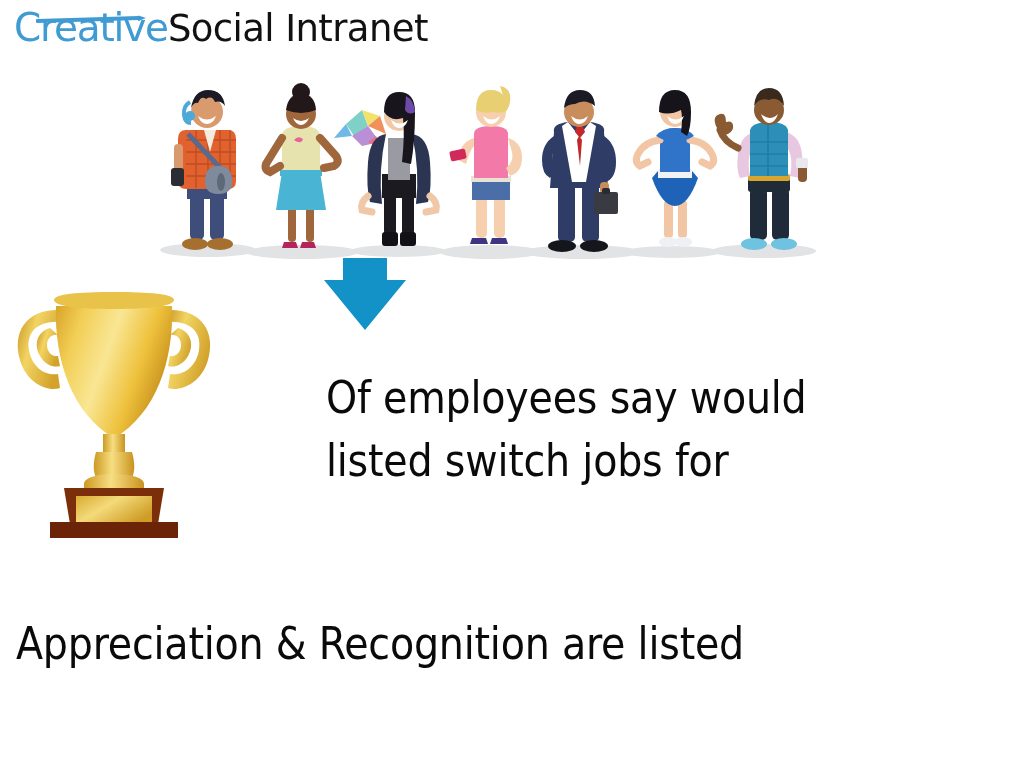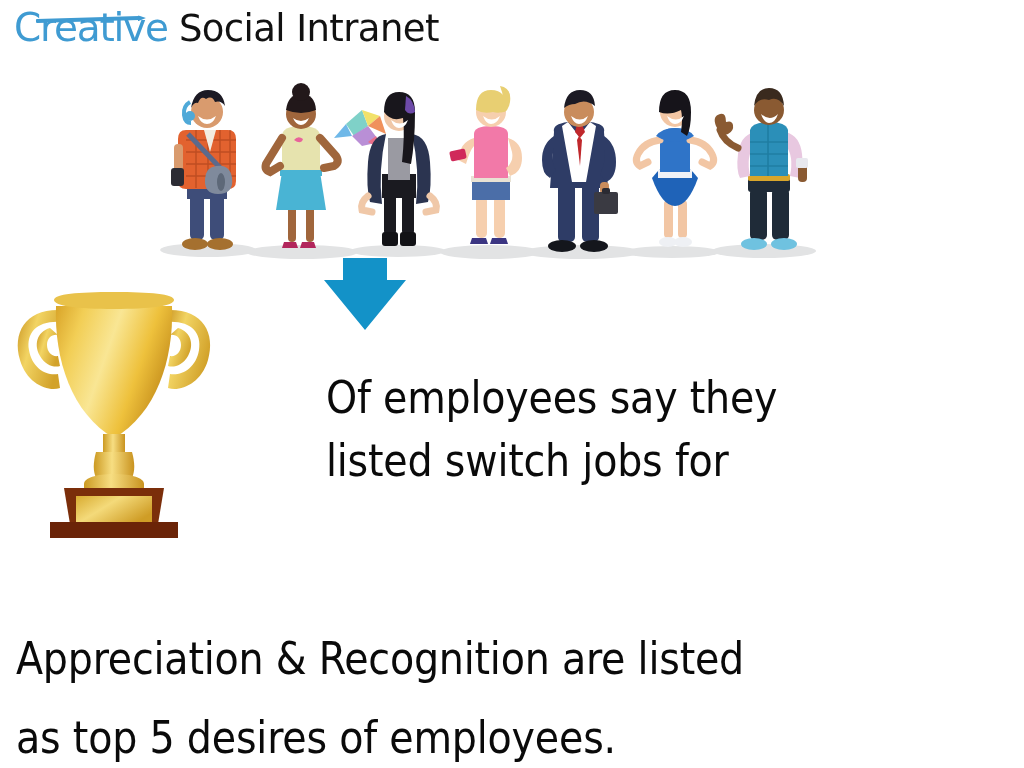--- a/index.html
+++ b/index.html
@@ -69,21 +69,21 @@
     height: 6px;
     background: #3f9bd2;
     clip-path: polygon(0 0, 100% 50%, 0 100%);
   }
   #brand-suffix {
     font-family: "DejaVu Sans", "Liberation Sans", sans-serif;
     font-size: 37px;
     font-weight: 400;
     color: #111111;
     letter-spacing: -0.6px;
-    margin-left: 11px;
+    margin-left: 0;
     line-height: 1;
     text-align: right;
   }
 
   
   #people-band {
     position: absolute;
     left: 150px;
     top: 78px;
     width: 720px;
@@ -168,21 +168,20 @@
     width: 1000px;
   }
   .footer-line {
     font-family: "DejaVu Sans Condensed", "DejaVu Sans", "Liberation Sans", sans-serif;
     font-size: 44px;
     font-weight: 400;
     color: #0a0a0a;
     line-height: 64px;
     letter-spacing: -0.2px;
     white-space: nowrap;
-    margin-top: 15px;
   }
 </style>
 </head>
 <body>
 
 <div id="poster">
 
   <div id="brand">
     <span id="brand-mark">
       <span id="brand-word">Creative</span>
@@ -412,22 +411,21 @@
 
       <g>
         <path d="M58 200 H158 L152 236 H64 Z" fill="#7b2e0a"></path>
         <rect x="70" y="208" width="76" height="28" fill="url(#plaqueGrad)"></rect>
         <rect x="44" y="234" width="128" height="16" fill="#6b2408"></rect>
       </g>
     </svg>
   </div>
 
   <div id="statement">
-    <div class="statement-line">Of employees say they</div>
+    <div class="statement-line">Of employees say would</div>
     <div class="statement-line">listed switch jobs for</div>
   </div>
 
   <div id="footer-statement">
     <div class="footer-line">Appreciation &amp; Recognition are listed</div>
-    <div class="footer-line">as top 5 desires of employees.</div>
   </div>
 
 </div>
 
 </body></html>

